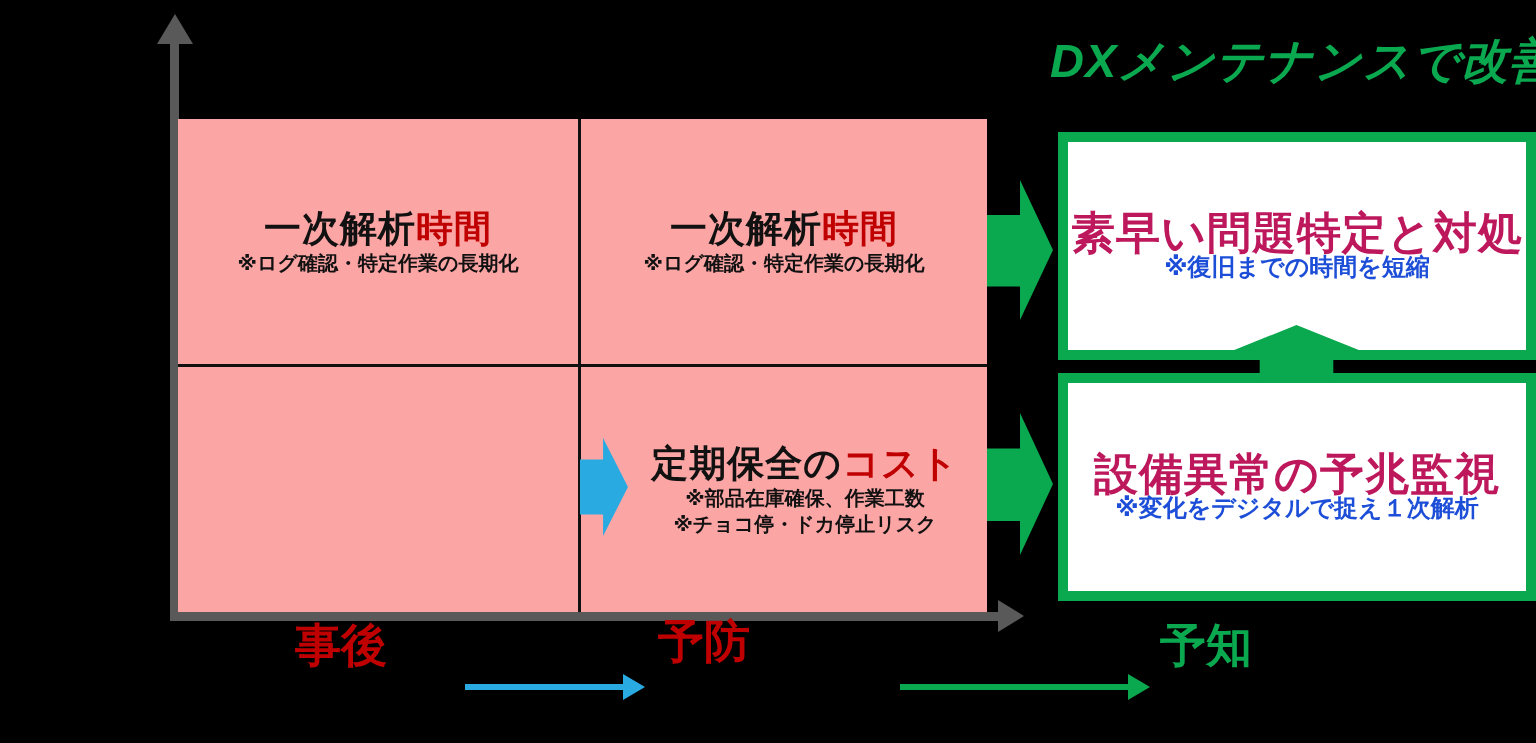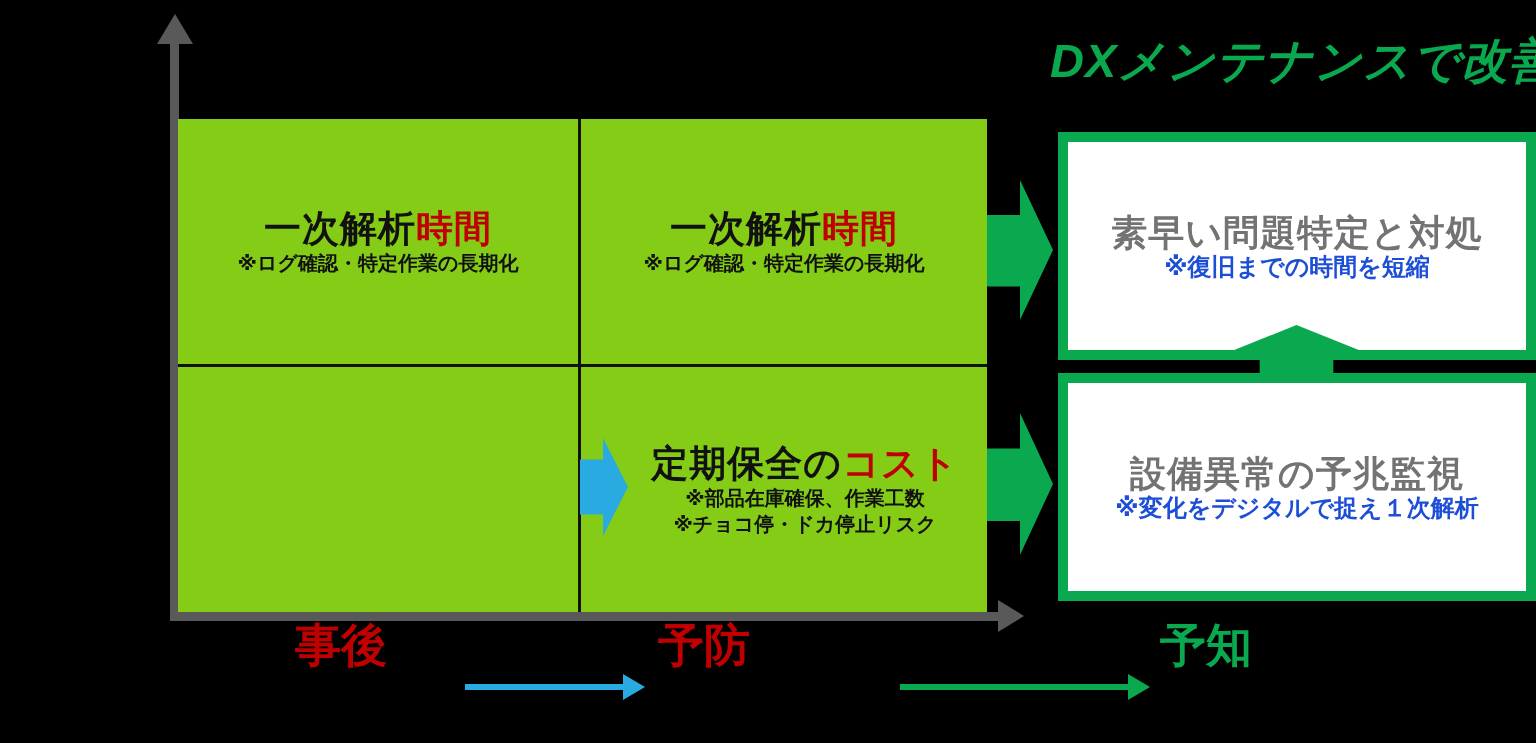--- a/index.html
+++ b/index.html
@@ -8,21 +8,21 @@
     font-family:"Liberation Sans","DejaVu Sans",sans-serif;font-weight:bold;
   }
   
   .vaxis-bar{position:absolute;left:170px;top:38px;width:9px;height:582px;background:#595959;}
   .vaxis-head{position:absolute;left:157px;top:14px;width:0;height:0;
     border-left:18px solid transparent;border-right:18px solid transparent;border-bottom:30px solid #595959;}
   .haxis-bar{position:absolute;left:170px;top:612px;width:830px;height:9px;background:#595959;}
   .haxis-head{position:absolute;left:998px;top:600px;width:0;height:0;
     border-top:16px solid transparent;border-bottom:16px solid transparent;border-left:26px solid #595959;}
   
-  .matrix{position:absolute;left:178px;top:119px;width:809px;height:493px;background:#84cc16;}
+  .matrix{position:absolute;left:178px;top:119px;width:809px;height:493px;background:#fca5a5;}
   .matrix .vdiv{position:absolute;left:400px;top:0;width:3px;height:100%;background:#111;}
   .matrix .hdiv{position:absolute;left:0;top:245px;width:100%;height:3px;background:#111;}
   .cell{position:absolute;display:flex;flex-direction:column;align-items:center;justify-content:center;text-align:center;}
   .cell-tl{left:0;top:0;width:400px;height:245px;}
   .cell-tr{left:403px;top:0;width:406px;height:245px;}
   .cell-bl{left:0;top:248px;width:400px;height:245px;}
   .cell-br{left:403px;top:248px;width:406px;height:245px;padding-left:21px;}
   .q-title{font-size:37px;line-height:42px;color:#111;letter-spacing:1px;white-space:nowrap;}
   .q-note{font-size:20px;line-height:26px;color:#111;white-space:nowrap;}
   .red{color:#C00000;}
@@ -38,26 +38,26 @@
     clip-path:polygon(50% 0,100% 44%,79% 44%,79% 100%,21% 100%,21% 44%,0 44%);}
   
   .headline{position:absolute;left:1050px;top:34px;width:486px;text-align:center;
     font-size:47px;line-height:54px;color:#0AA84F;letter-spacing:1px;white-space:nowrap;font-style:italic;}
   
   .outcome{position:absolute;left:1058px;width:478px;height:228px;background:#fff;
     border:10px solid #0AA84F;box-sizing:border-box;
     display:flex;flex-direction:column;align-items:center;justify-content:center;text-align:center;}
   .outcome.top{top:132px;}
   .outcome.bottom{top:373px;}
-  .o-title{font-size:36px;line-height:42px;color:#737373;letter-spacing:1px;white-space:nowrap;}
+  .o-title{font-size:44px;line-height:42px;color:#be185d;letter-spacing:1px;white-space:nowrap;}
   .o-note{font-size:24px;line-height:26px;color:#1d4ed8;white-space:nowrap;}
   
   .stage{position:absolute;top:617px;font-size:46px;line-height:56px;white-space:nowrap;margin-left:8px;}
   .stage.reactive{left:287px;}
-  .stage.preventive{left:650px;}
+  .stage.preventive{left:650px;font-family:Liberation Mono, monospace;}
   .stage.predictive{left:1152px;}
   .thin-line{position:absolute;top:684px;height:6px;}
   .thin-line.blue{left:465px;width:158px;background:#29ABE2;}
   .thin-line.green{left:900px;width:228px;background:#0AA84F;}
   .thin-head{position:absolute;top:674px;width:0;height:0;
     border-top:13px solid transparent;border-bottom:13px solid transparent;}
   .thin-head.blue{left:623px;border-left:22px solid #29ABE2;}
   .thin-head.green{left:1128px;border-left:22px solid #0AA84F;}
 </style>
 </head>

